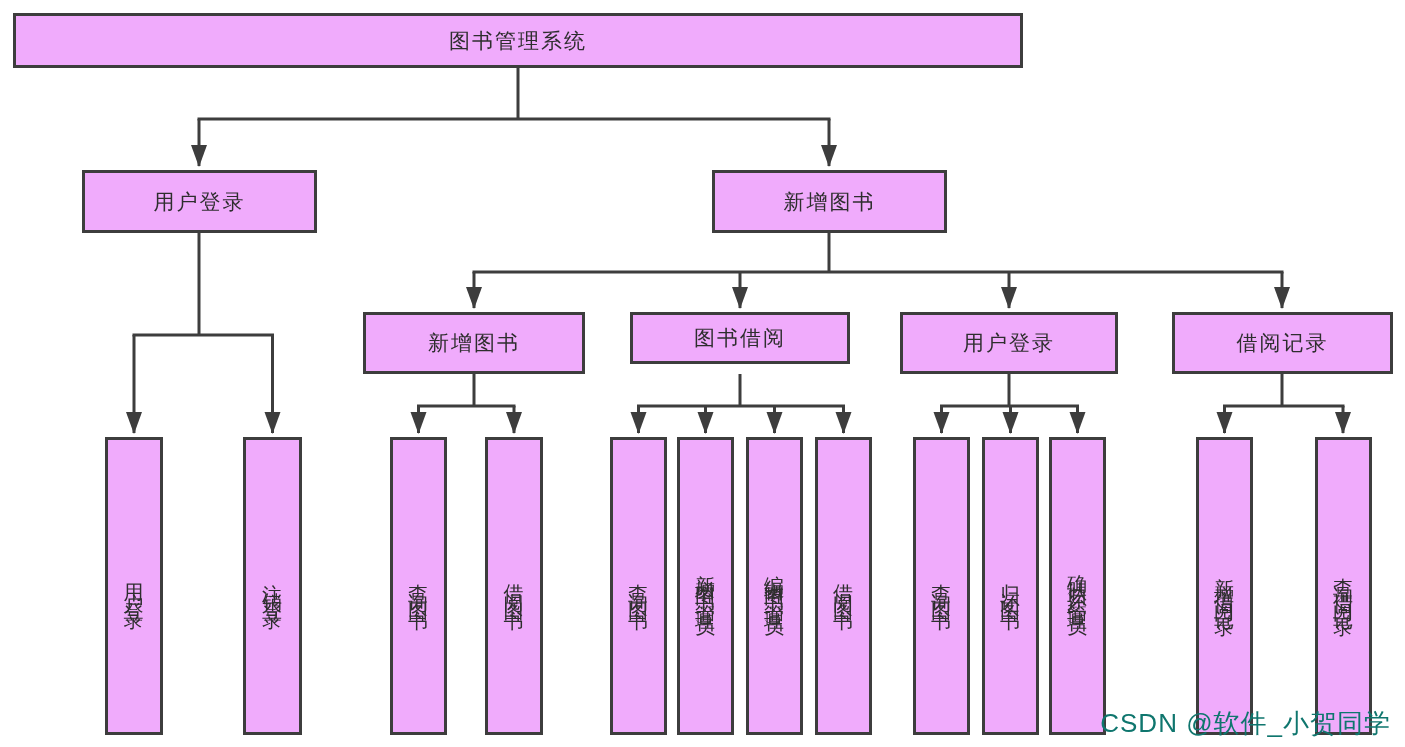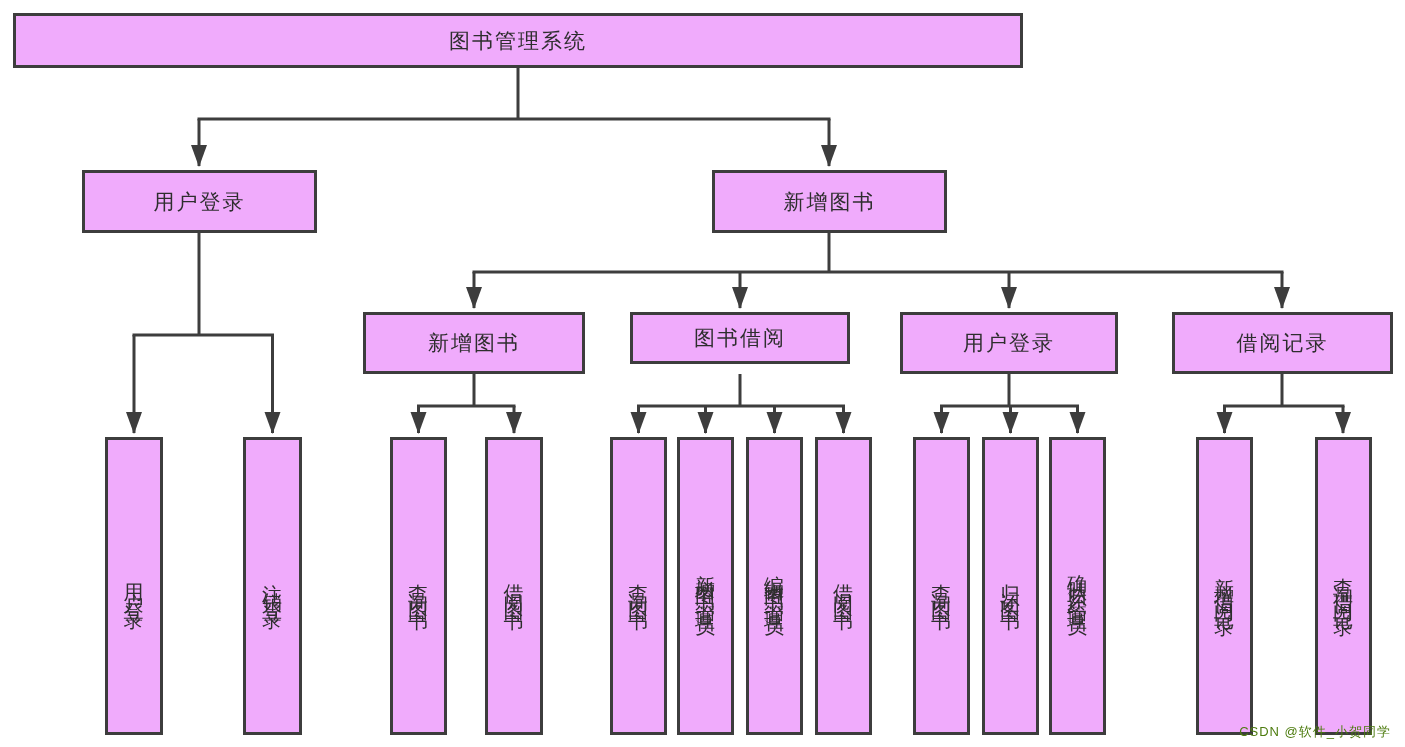--- a/index.html
+++ b/index.html
@@ -29,22 +29,22 @@
   .v-node{
     writing-mode:vertical-rl;
     font-size:20px;
     letter-spacing:9px;
     line-height:1;
   }
   .watermark{
     position:absolute;
     right:14px;
     bottom:6px;
-    font-size:13px;
-    color:#4d7c0f;
+    font-size:26px;
+    color:#0f766e;
     letter-spacing:1px;
     white-space:nowrap;
   }
 </style>
 </head>
 <body>
 
 <div class="stage">
 
   <svg class="connectors" viewBox="0 0 1405 747" xmlns="http://www.w3.org/2000/svg">

